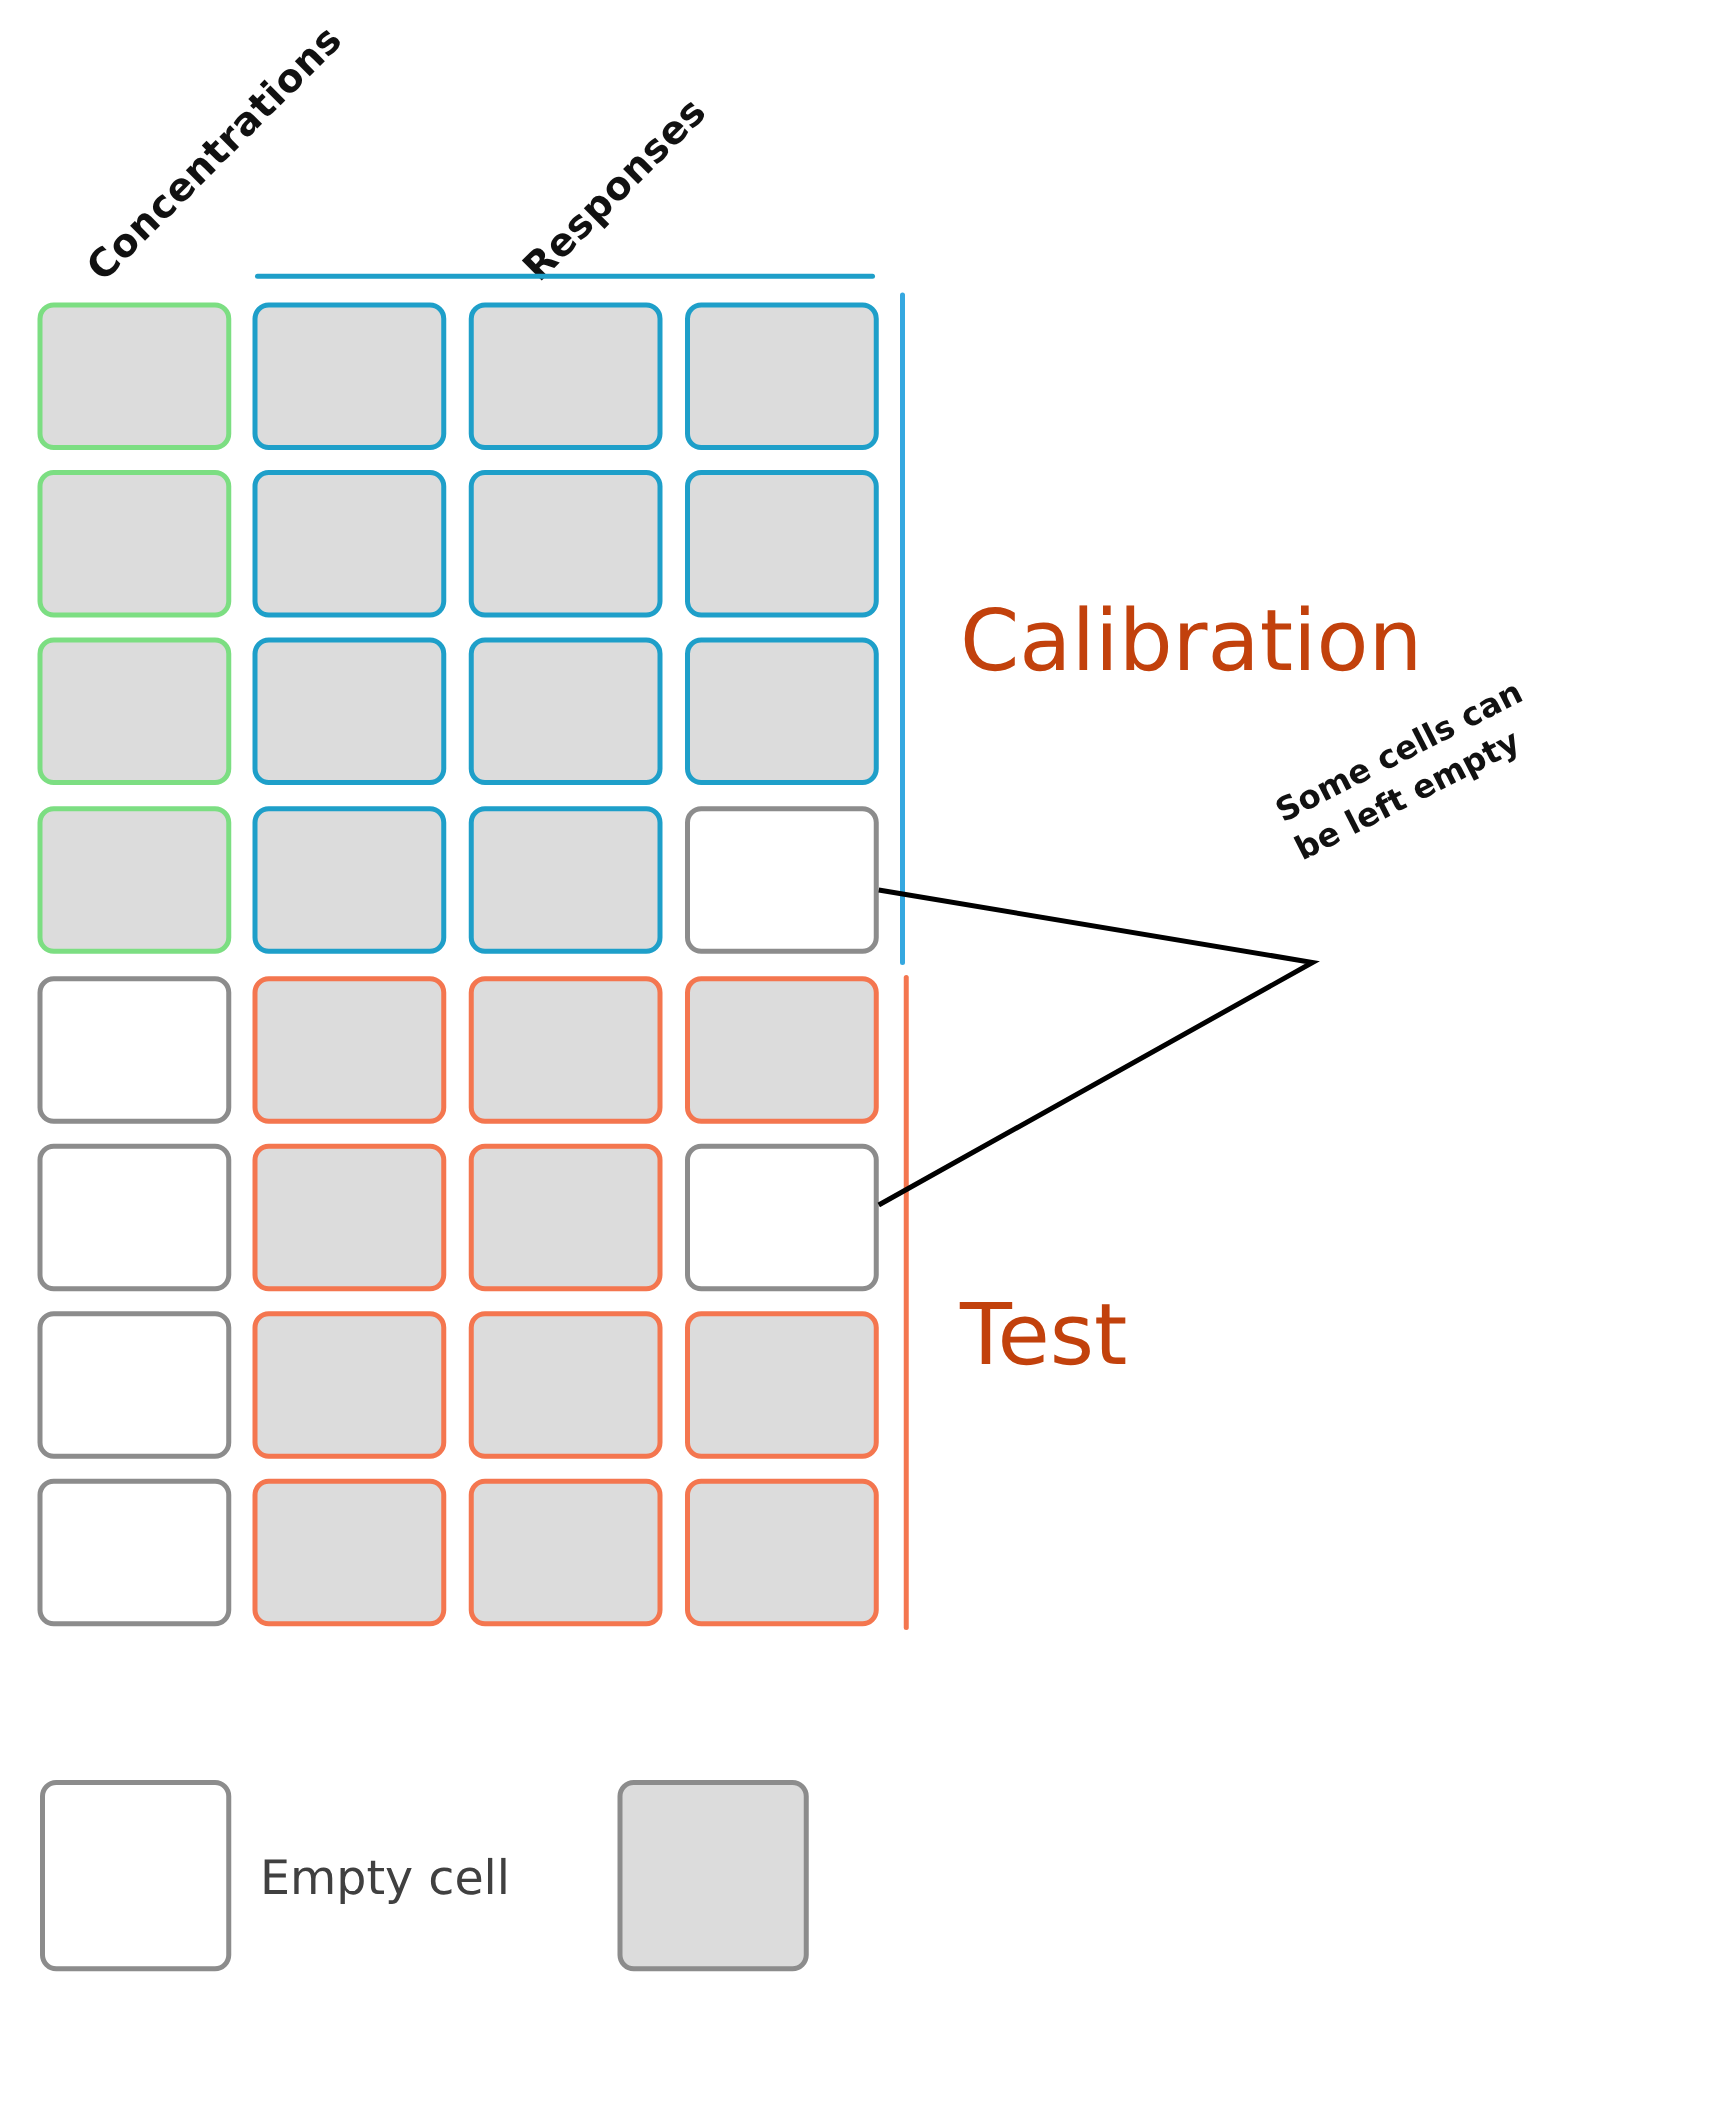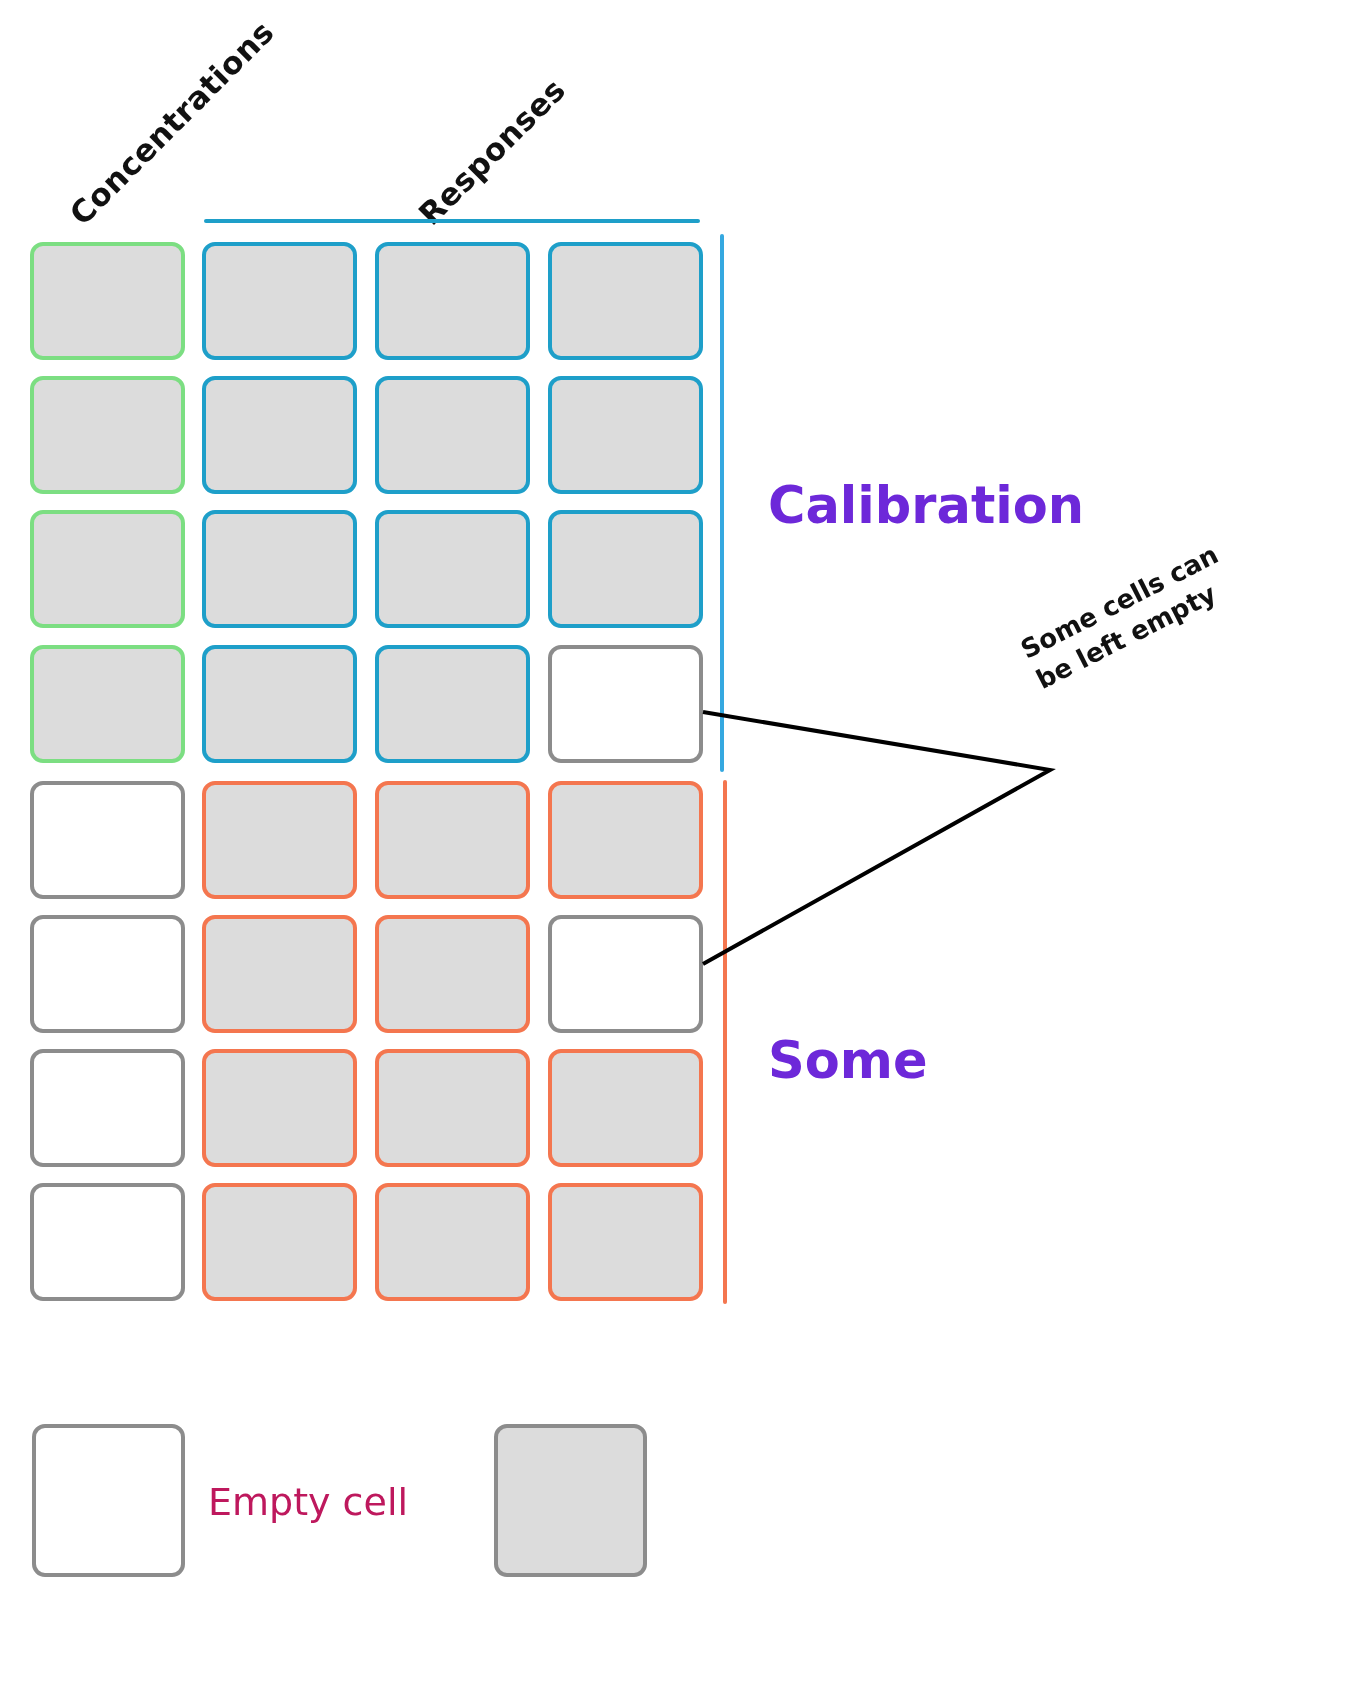--- a/index.html
+++ b/index.html
@@ -59,23 +59,23 @@
   .rule-v {
     position: absolute;
     width: 4px;
     border-radius: 2px;
   }
 
   
   .section-title {
     position: absolute;
     font-family: "DejaVu Sans", sans-serif;
-    font-weight: 700;
-    font-size: 51px;
-    color: #6d28d9;
+    font-weight: 400;
+    font-size: 68px;
+    color: #c2410c;
     white-space: nowrap;
     line-height: 1;
   }
   #title-calibration { left: 768px; top: 480px; }
   #title-test        { left: 768px; top: 1035px; }
 
   
   #callout-svg {
     position: absolute;
     left: 0;
@@ -106,21 +106,21 @@
     position: absolute;
     box-sizing: border-box;
     border-radius: 13px;
     border: 4px solid #8c8c8c;
   }
   .legend-label {
     position: absolute;
     font-family: "DejaVu Sans", sans-serif;
     font-weight: 400;
     font-size: 38px;
-    color: #be185d;
+    color: #404040;
     white-space: nowrap;
   }
   #legend-swatch-empty      { left: 32px;  top: 1424px; width: 153px; height: 153px; background: #ffffff; }
   #legend-label-empty       { left: 208px; top: 1480px; }
   #legend-swatch-not-empty  { left: 494px; top: 1424px; width: 153px; height: 153px; background: #dcdcdc; }
   #legend-label-not-empty   { left: 674px; top: 1480px; }
 </style>
 </head>
 <body>
 
@@ -164,21 +164,21 @@
       <div class="cell" style="left: 202px; top: 1049px; width: 155px; height: 118px; border-color: rgb(244, 118, 79); background: rgb(220, 220, 220);"></div>
       <div class="cell" style="left: 375px; top: 1049px; width: 155px; height: 118px; border-color: rgb(244, 118, 79); background: rgb(220, 220, 220);"></div>
       <div class="cell" style="left: 548px; top: 1049px; width: 155px; height: 118px; border-color: rgb(244, 118, 79); background: rgb(220, 220, 220);"></div>
       <div class="cell" style="left: 30px; top: 1183px; width: 155px; height: 118px; border-color: rgb(140, 140, 140); background: rgb(255, 255, 255);"></div>
       <div class="cell" style="left: 202px; top: 1183px; width: 155px; height: 118px; border-color: rgb(244, 118, 79); background: rgb(220, 220, 220);"></div>
       <div class="cell" style="left: 375px; top: 1183px; width: 155px; height: 118px; border-color: rgb(244, 118, 79); background: rgb(220, 220, 220);"></div>
       <div class="cell" style="left: 548px; top: 1183px; width: 155px; height: 118px; border-color: rgb(244, 118, 79); background: rgb(220, 220, 220);"></div>
     </div>
 
   <div class="section-title" id="title-calibration">Calibration</div>
-  <div class="section-title" id="title-test">Some</div>
+  <div class="section-title" id="title-test">Test</div>
 
   <svg id="callout-svg" viewBox="0 0 1372 1700">
     <polyline points="703,712 1050,770 703,964" fill="none" stroke="#000000" stroke-width="4" stroke-linejoin="miter" stroke-linecap="butt"></polyline>
   </svg>
 
   <div id="callout-text">
     <span>Some cells can</span>
     <span>be left empty</span>
   </div>
 

